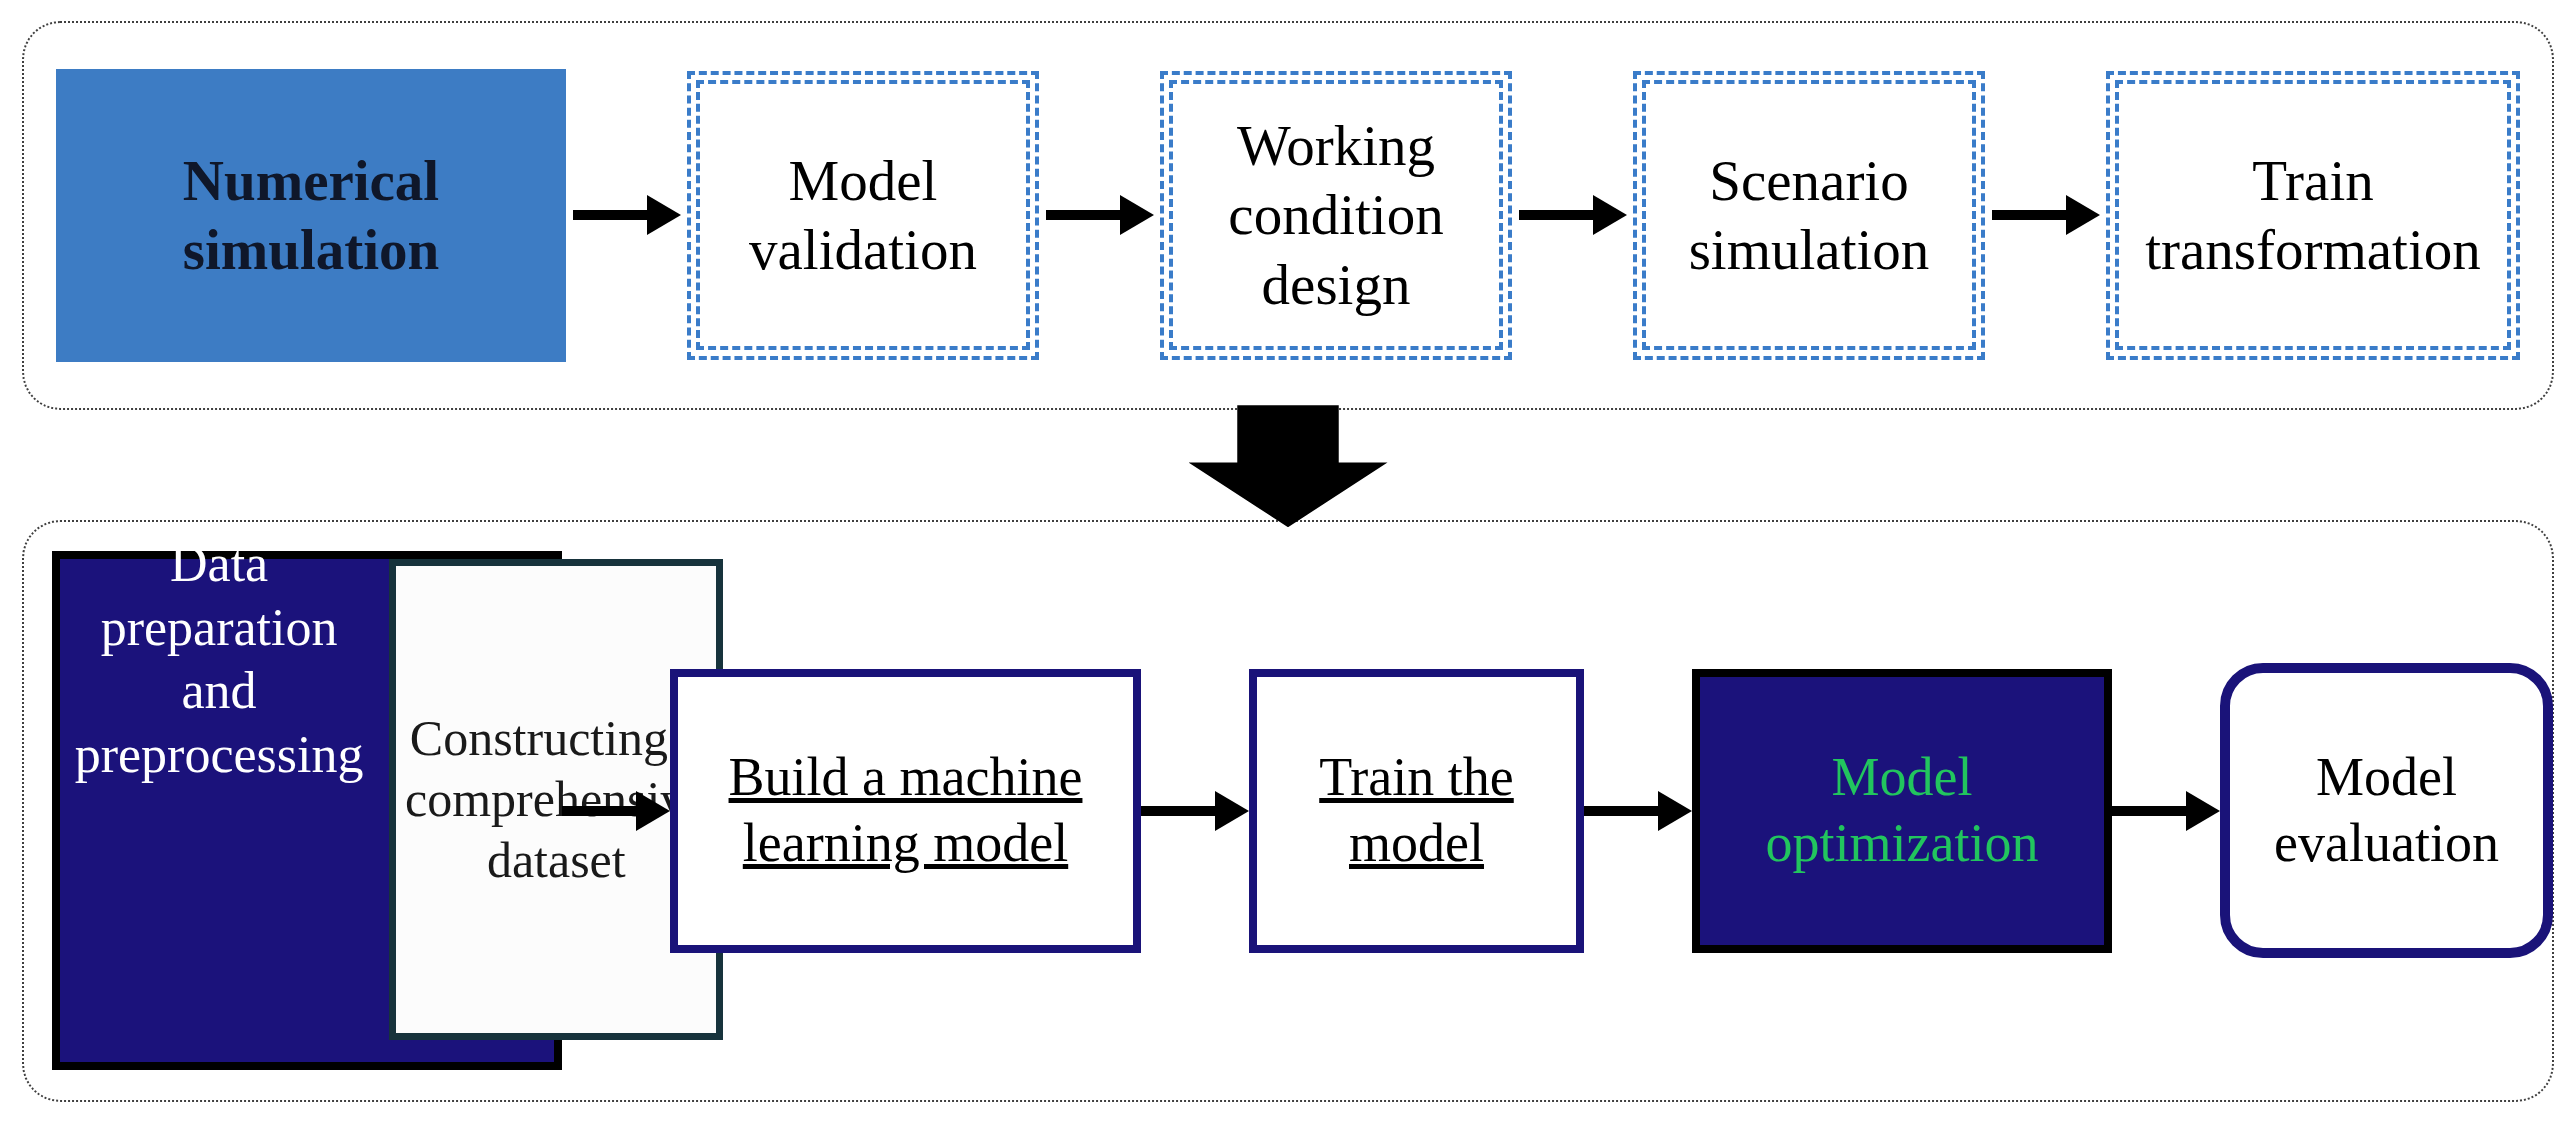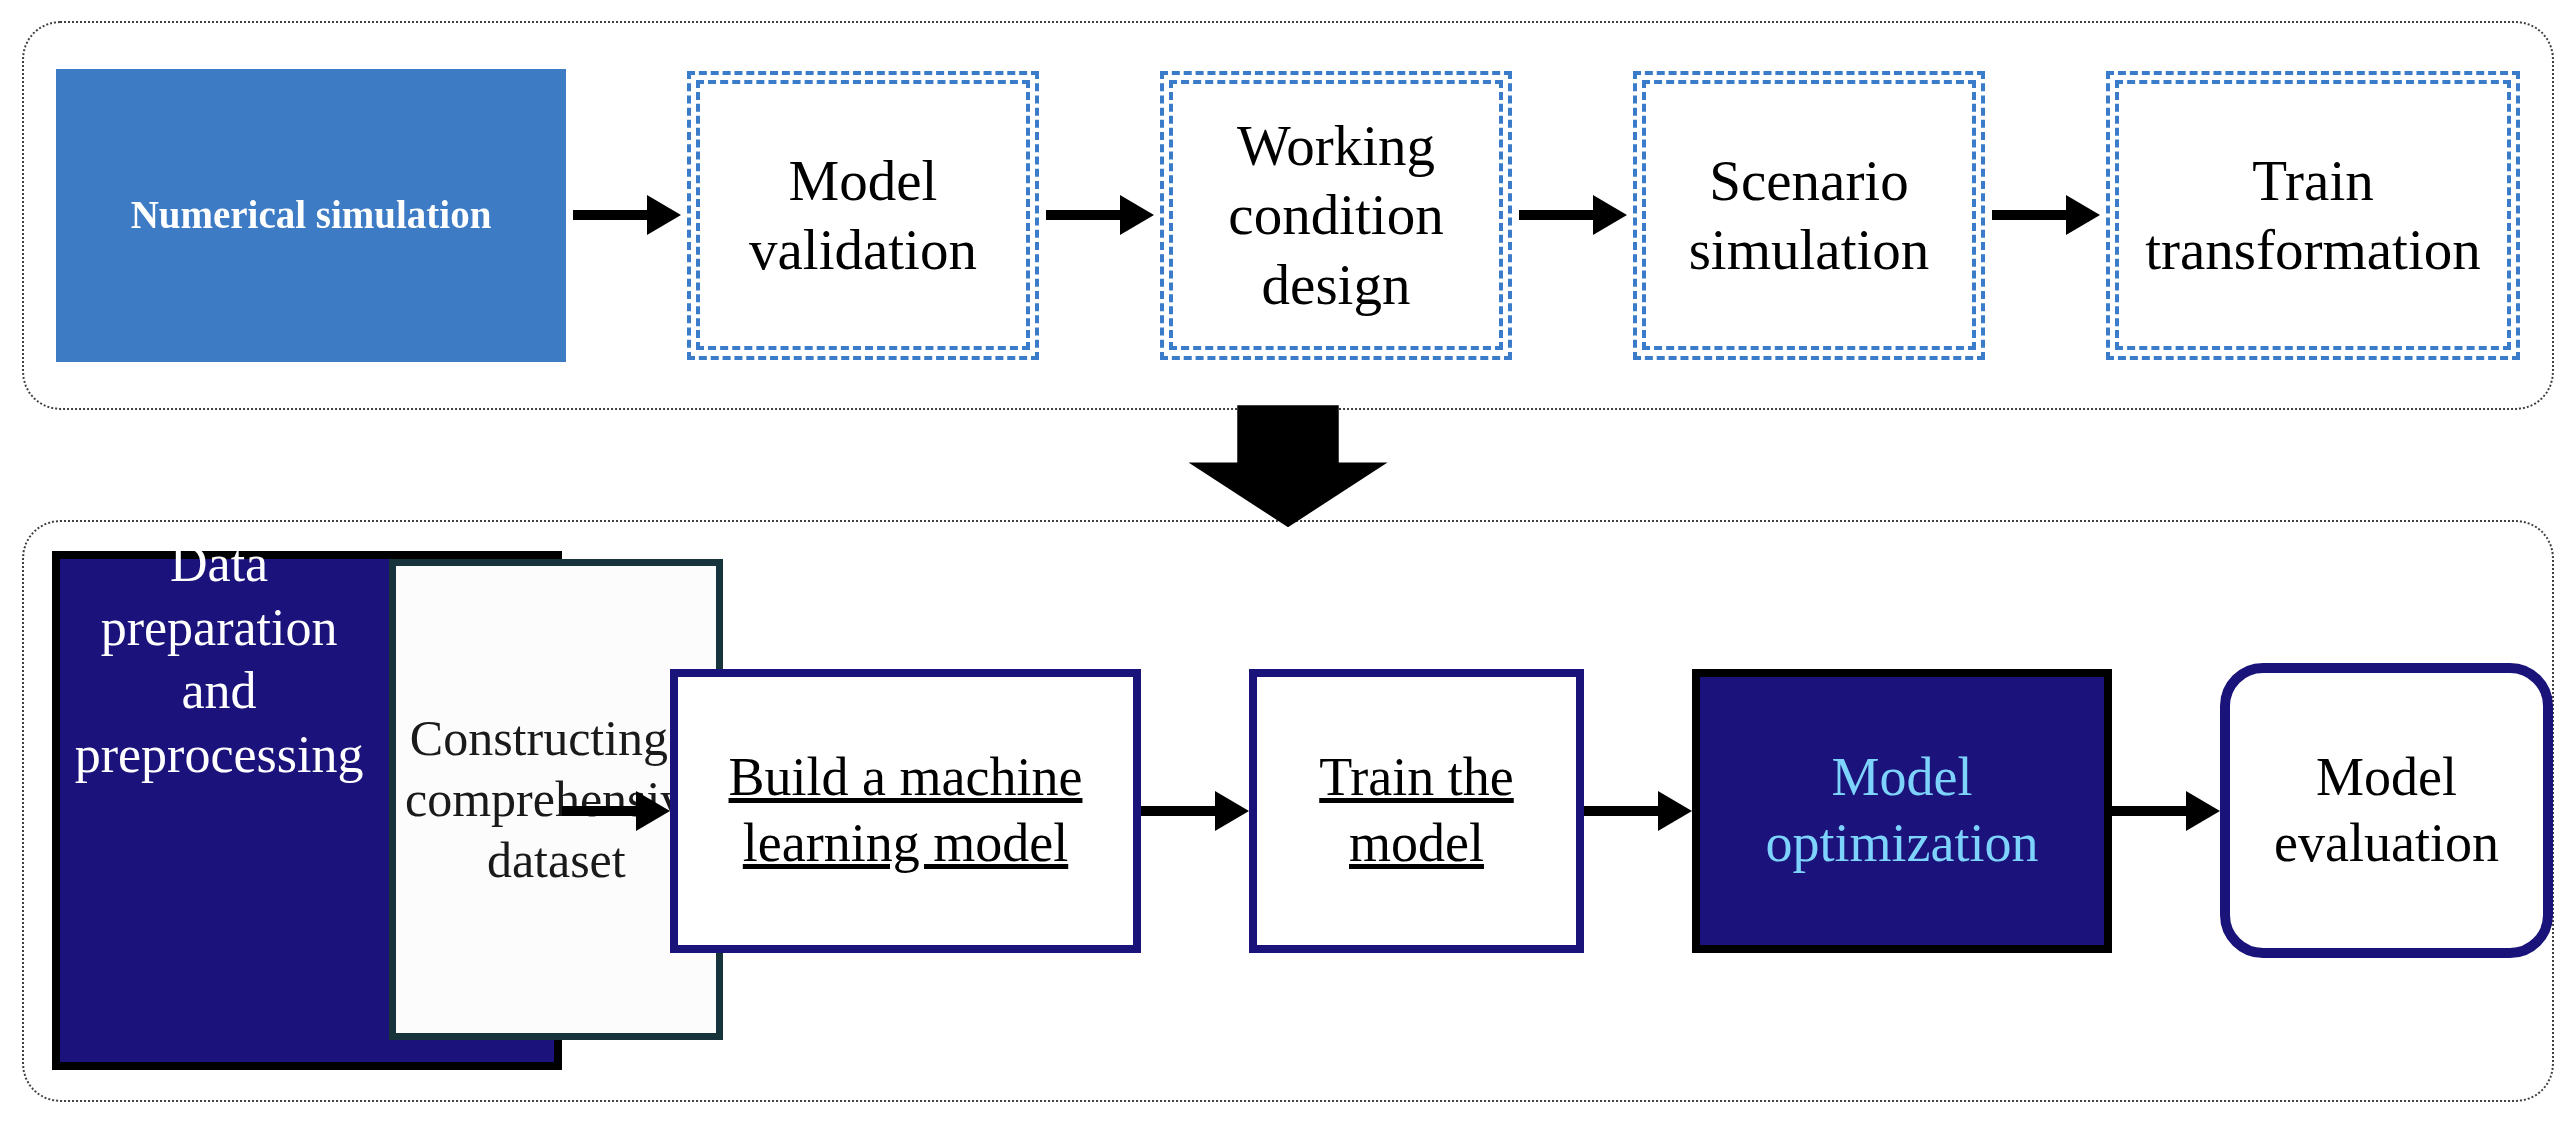--- a/index.html
+++ b/index.html
@@ -28,21 +28,21 @@
   }
 
   
   .solid-blue-box {
     width: 510px; height: 293px;
     background: #3d7cc4;
     display: flex; align-items: center; justify-content: center;
     flex: 0 0 auto;
   }
   .solid-blue-box .flow-label {
-    color: #ffffff; font-weight: bold; font-size: 39px;
+    color: #0f172a; font-weight: bold; font-size: 57px;
   }
   .dashed-box {
     height: 289px;
     border: 4.4px dashed #3a7cc9;
     padding: 5.2px;
     flex: 0 0 auto;
     background: #ffffff;
   }
   .dashed-box .inner {
     width: 100%; height: 100%;
@@ -116,21 +116,21 @@
   .w-455 { width: 335px; }
 
   .navy-fill-box {
     width: 420px; height: 284px;
     background: #1b127b;
     border: 8px solid #000000;
     display: flex; align-items: center; justify-content: center;
     flex: 0 0 auto;
     padding: 0 10.3px;
   }
-  .navy-fill-box .flow-label { color: #7dd3fc; font-size: 54px; }
+  .navy-fill-box .flow-label { color: #22c55e; font-size: 54px; }
 
   .rounded-box {
     width: 333px; height: 295px;
     background: #ffffff;
     border: 10.3px solid #1a1379;
     border-radius: 43px;
     display: flex; align-items: center; justify-content: flex-end;
     flex: 0 0 auto;
     padding: 0 10.3px;
   }

